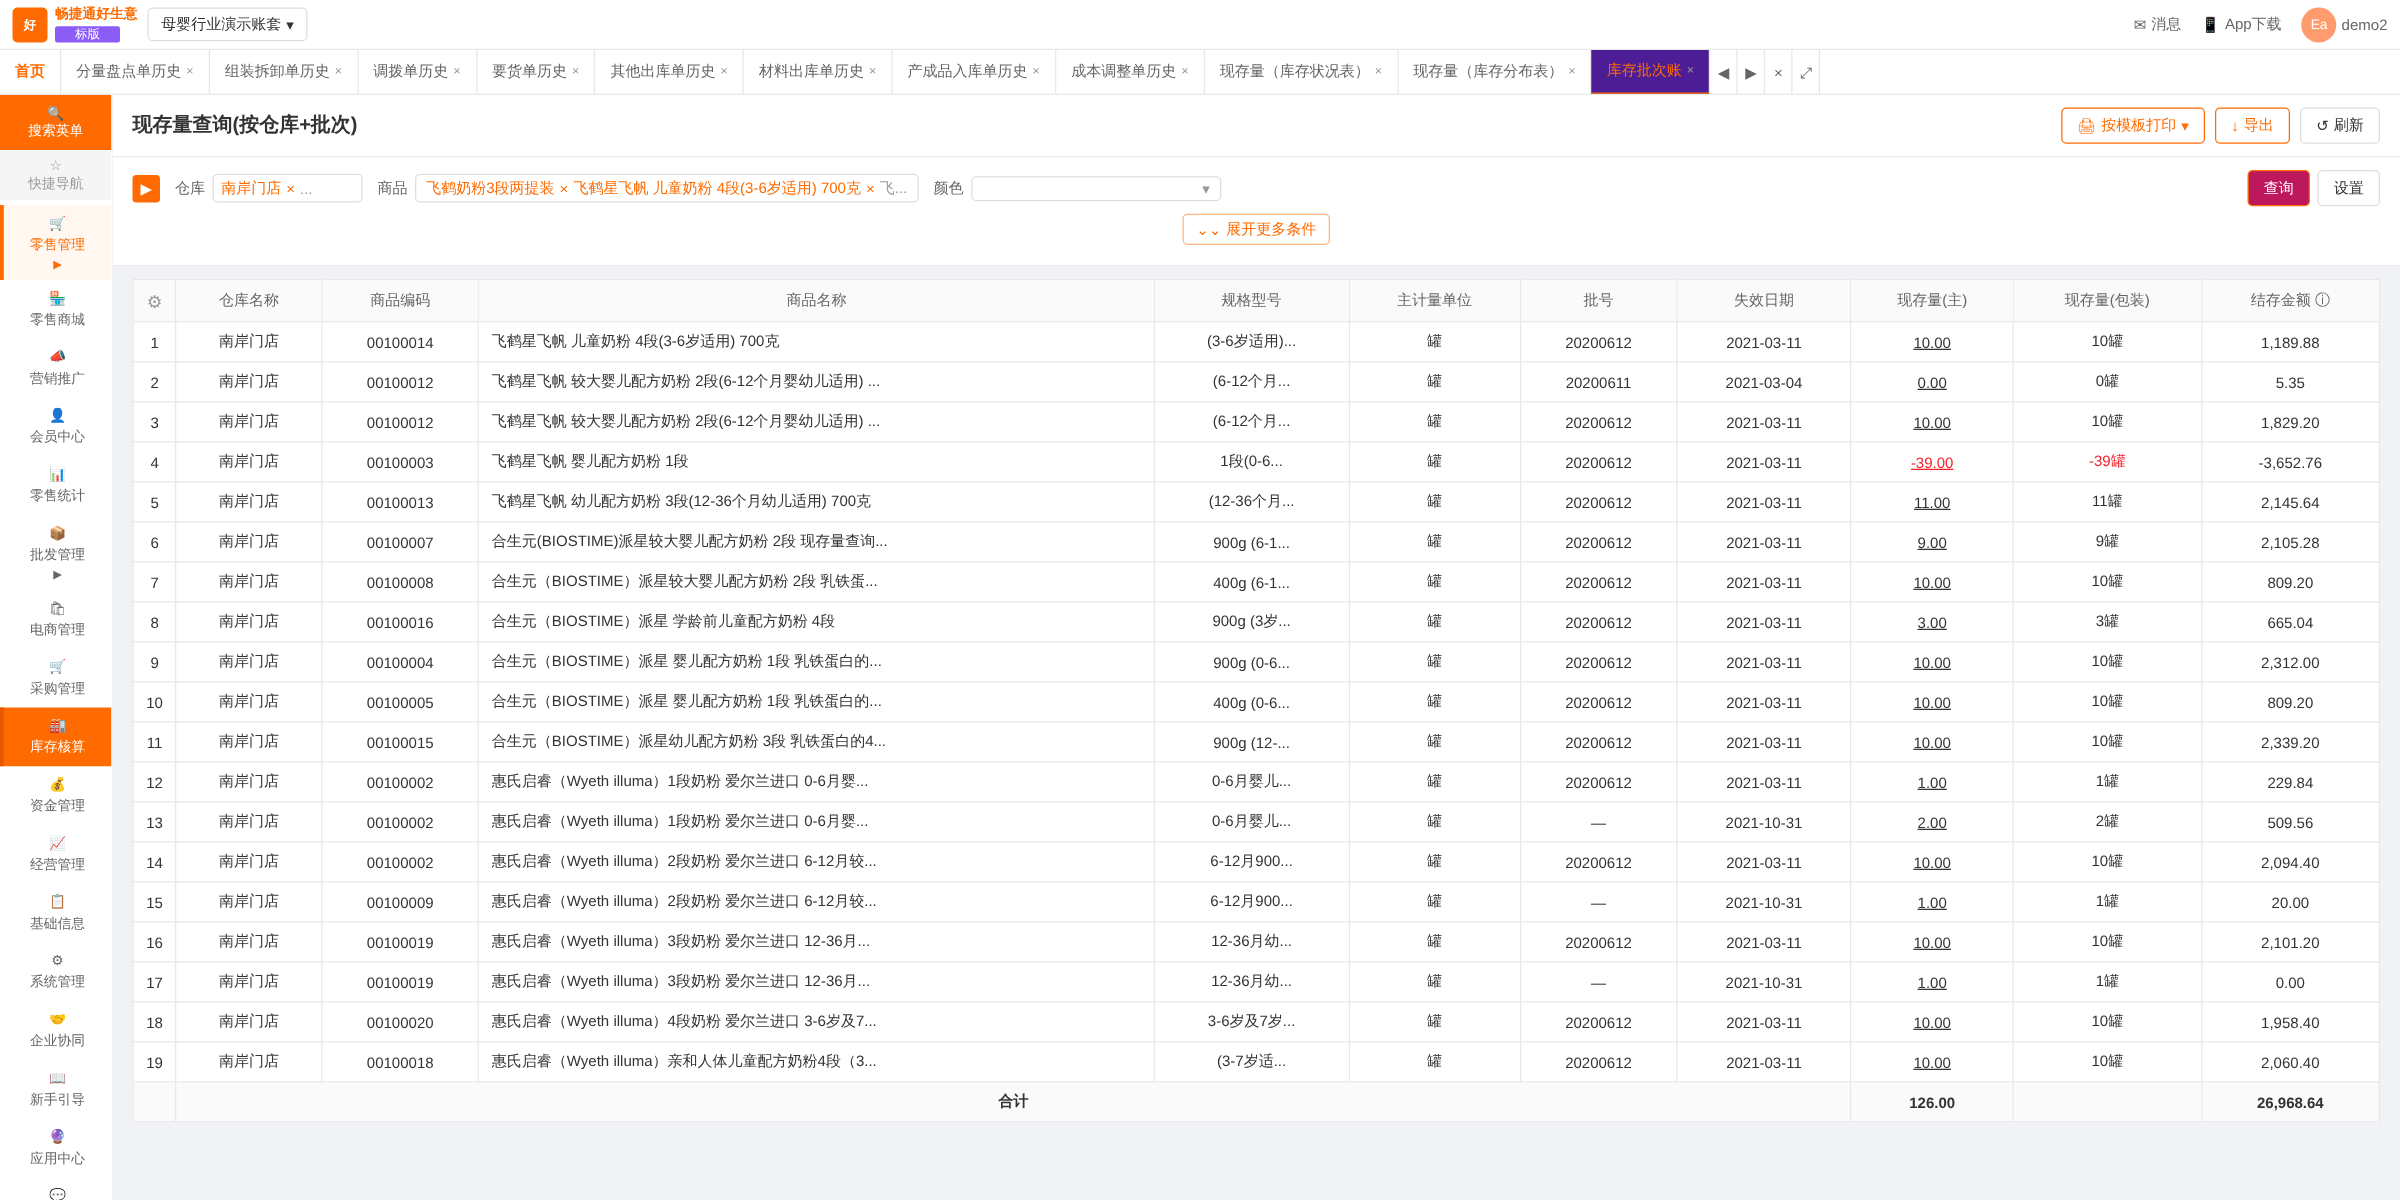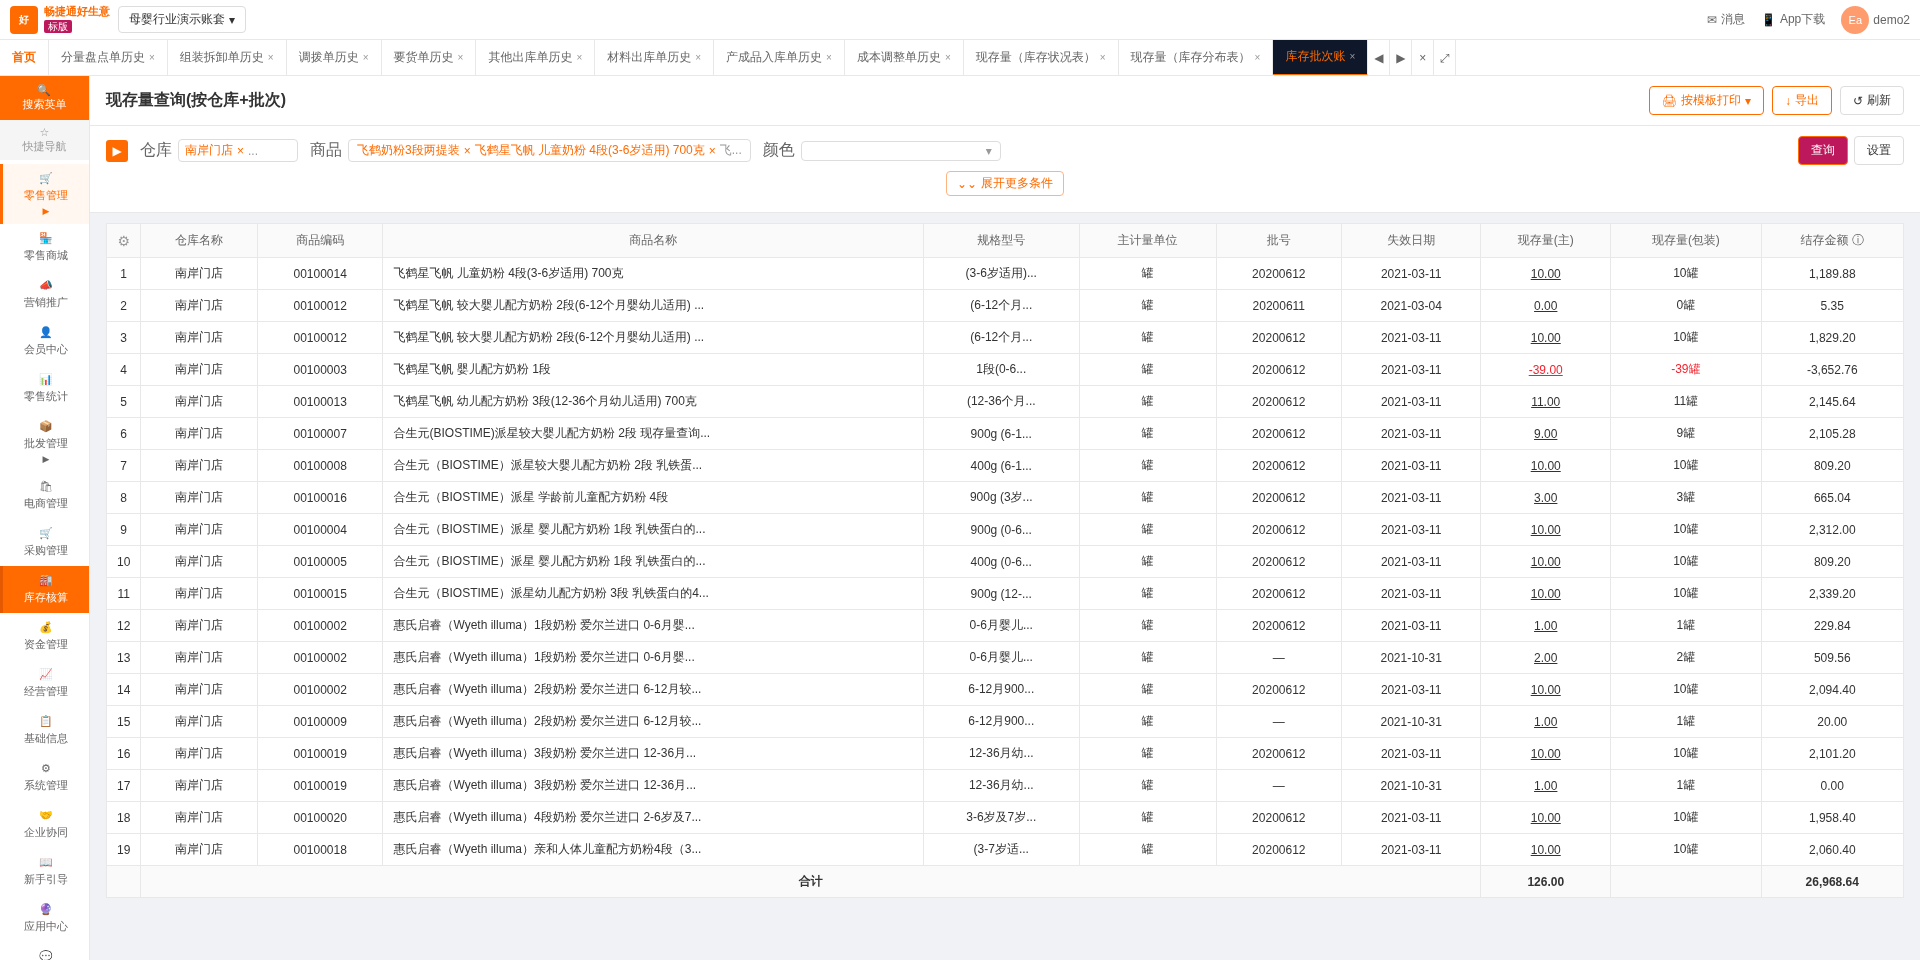--- a/index.html
+++ b/index.html
@@ -4,31 +4,31 @@
   <style>
     * { margin: 0; padding: 0; box-sizing: border-box; }
     body { font-family: 'Microsoft YaHei', Arial, sans-serif; font-size: 12px; background: #f5f5f5; color: #333; width: 1920px; height: 960px; overflow: hidden; display: flex; flex-direction: column; }
 
     
     .top-bar { background: #fff; height: 40px; display: flex; align-items: center; justify-content: space-between; border-bottom: 1px solid #e8e8e8; padding: 0 10px; flex-shrink: 0; }
     .top-bar-left { display: flex; align-items: center; gap: 8px; }
     .logo-area { display: flex; align-items: center; gap: 6px; }
     .logo-icon { width: 28px; height: 28px; background: #ff6b00; border-radius: 4px; display: flex; align-items: center; justify-content: center; color: white; font-size: 10px; font-weight: bold; }
     .logo-text { font-size: 11px; color: #ff6b00; font-weight: bold; line-height: 1.2; }
-    .label-tag { background: #be185d; color: white; font-size: 10px; padding: 1px 4px; border-radius: 2px; }
+    .label-tag { background: #8b5cf6; color: white; font-size: 10px; padding: 1px 16px; border-radius: 2px; }
     .industry-selector { display: flex; align-items: center; gap: 4px; padding: 4px 10px; border: 1px solid #ddd; border-radius: 4px; background: #fff; cursor: pointer; font-size: 12px; color: #333; }
     .top-bar-right { display: flex; align-items: center; gap: 16px; }
     .top-bar-right-item { display: flex; align-items: center; gap: 4px; cursor: pointer; color: #666; font-size: 12px; }
     .avatar-circle { width: 28px; height: 28px; background: #ff9c6e; border-radius: 50%; display: flex; align-items: center; justify-content: center; color: white; font-size: 11px; }
 
     
     .tab-bar { background: #fff; height: 36px; display: flex; align-items: center; border-bottom: 1px solid #e8e8e8; flex-shrink: 0; overflow: hidden; }
     .tab-item { display: flex; align-items: center; padding: 0 12px; height: 36px; border-right: 1px solid #e8e8e8; cursor: pointer; white-space: nowrap; font-size: 12px; color: #666; gap: 4px; flex-shrink: 0; }
     .tab-item.home { color: #ff6b00; font-weight: bold; }
-    .tab-item.active { background: #0f172a; color: #ff6b00; border-bottom: 2px solid #ff6b00; }
+    .tab-item.active { background: #4c1d95; color: #ff6b00; border-bottom: 2px solid #ff6b00; }
     .tab-close { color: #999; font-size: 10px; cursor: pointer; }
     .tab-nav-btn { width: 22px; height: 36px; display: flex; align-items: center; justify-content: center; cursor: pointer; color: #666; border-right: 1px solid #e8e8e8; flex-shrink: 0; }
 
     
     .main-layout { display: flex; flex: 1; overflow: hidden; }
 
     
     .sidebar { width: 90px; background: #fff; border-right: 1px solid #e8e8e8; display: flex; flex-direction: column; overflow-y: auto; flex-shrink: 0; }
     .sidebar-item { display: flex; flex-direction: column; align-items: center; padding: 8px 4px; cursor: pointer; color: #666; font-size: 11px; gap: 3px; border-left: 3px solid transparent; }
     .sidebar-item.active { background: #ff6b00; color: white; border-left: 3px solid #e55a00; }
@@ -44,21 +44,21 @@
     .page-title { font-size: 16px; font-weight: bold; color: #333; }
     .page-actions { display: flex; align-items: center; gap: 8px; }
     .btn { padding: 5px 12px; border-radius: 4px; cursor: pointer; font-size: 12px; border: 1px solid #ddd; background: #fff; color: #333; display: flex; align-items: center; gap: 4px; }
     .btn-primary { background: #be185d; color: white; border-color: #ff6b00; }
     .btn-outline { background: #fff; color: #ff6b00; border-color: #ff6b00; }
 
     
     .filter-area { background: #fff; padding: 10px 16px; border-bottom: 1px solid #e8e8e8; flex-shrink: 0; }
     .filter-row { display: flex; align-items: center; gap: 12px; flex-wrap: wrap; }
     .filter-item { display: flex; align-items: center; gap: 6px; }
-    .filter-label { font-size: 16px; color: #666; white-space: nowrap; }
+    .filter-label { font-size: 12px; color: #666; white-space: nowrap; }
     .filter-tag { display: flex; align-items: center; gap: 4px; background: #fff7f0; border: 1px solid #ffb380; border-radius: 3px; padding: 2px 6px; font-size: 12px; color: #ff6b00; }
     .filter-tag .tag-close { cursor: pointer; color: #ff6b00; }
     .filter-expand-row { display: flex; justify-content: center; padding: 6px 0; }
     .expand-btn { display: flex; align-items: center; gap: 4px; color: #ff6b00; cursor: pointer; font-size: 12px; border: 1px solid #ffb380; border-radius: 4px; padding: 3px 10px; }
     .filter-dots { color: #999; cursor: pointer; }
 
     
     .table-container { flex: 1; overflow: auto; padding: 10px 16px; }
     .data-table { width: 100%; border-collapse: collapse; background: #fff; border: 1px solid #e8e8e8; font-size: 12px; }
     .data-table th { background: #fafafa; border: 1px solid #e8e8e8; padding: 8px 10px; text-align: center; color: #666; font-weight: normal; white-space: nowrap; position: sticky; top: 0; z-index: 1; }
@@ -598,21 +598,21 @@
       <td class="num-cell">
         <span class="underline-link ">1.00</span>
       </td>
       <td><span class="">1罐</span></td>
       <td class="num-cell ">0.00</td>
     </tr>
             <tr>
       <td class="row-num">18</td>
       <td>南岸门店</td>
       <td>00100020</td>
-      <td style="text-align:left;max-width:320px;overflow:hidden;text-overflow:ellipsis;">惠氏启睿（Wyeth illuma）4段奶粉 爱尔兰进口 2-6岁及7...</td>
+      <td style="text-align:left;max-width:320px;overflow:hidden;text-overflow:ellipsis;">惠氏启睿（Wyeth illuma）4段奶粉 爱尔兰进口 3-6岁及7...</td>
       <td>3-6岁及7岁...</td>
       <td>罐</td>
       <td>20200612</td>
       <td>2021-03-11</td>
       <td class="num-cell">
         <span class="underline-link ">10.00</span>
       </td>
       <td><span class="">10罐</span></td>
       <td class="num-cell ">1,958.40</td>
     </tr>

